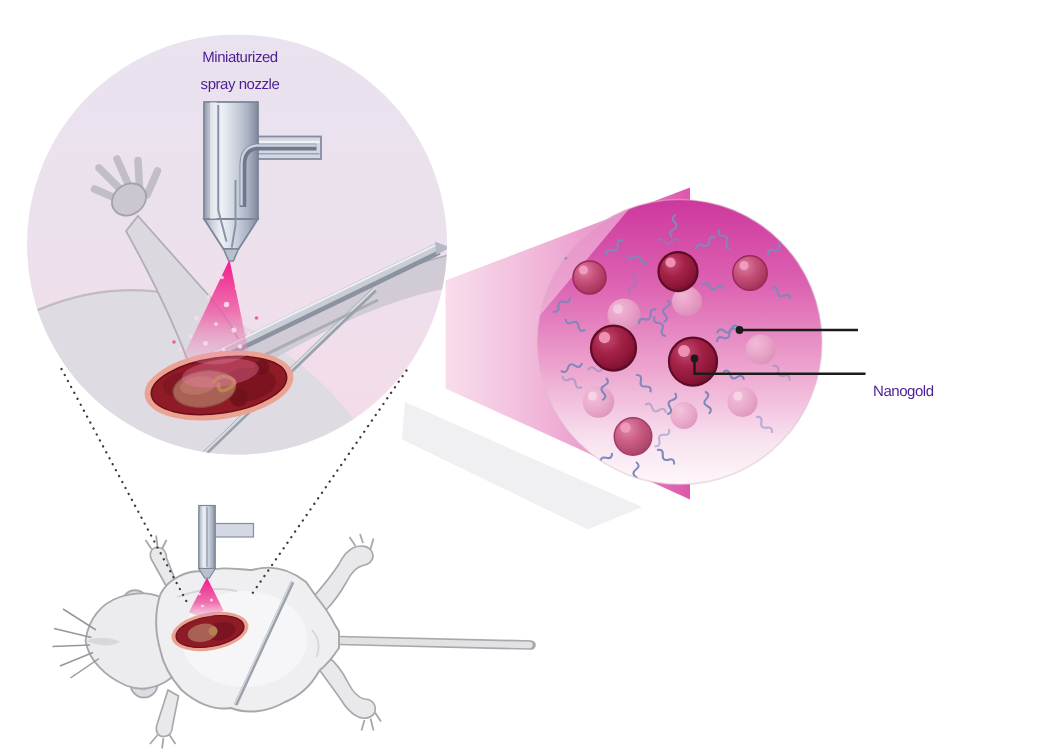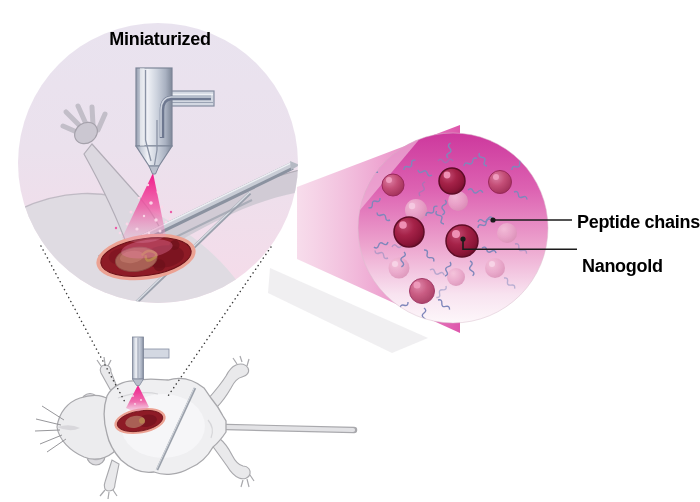--- a/index.html
+++ b/index.html
@@ -1,19 +1,19 @@
 <!DOCTYPE html>
 <html><head>
 <meta charset="utf-8">
 <style>
   html,body{margin:0;padding:0;background:#ffffff;}
   body{width:700px;height:502px;position:relative;overflow:hidden;
        font-family:"Liberation Sans","DejaVu Sans",sans-serif;}
   .stage{position:absolute;inset:0;}
-  .lbl{position:absolute;color:#000000;font-weight:bold;font-size:18px;
+  .lbl{position:absolute;color:#4c1d95;font-weight:normal;font-size:10px;
        letter-spacing:-0.3px;white-space:nowrap;}
   .title{width:170px;text-align:center;line-height:18px;}
   svg{position:absolute;left:0;top:0;}
 </style>
 </head>
 <body>
 
 <div class="stage">
 <svg width="700" height="502" viewBox="0 0 700 502">
   <defs>
@@ -329,16 +329,16 @@
   </g>
 
   <g stroke="#3a3a3a" stroke-width="1.5" stroke-linecap="round" stroke-dasharray="0.1 4.4" fill="none">
     <path d="M 41,246 L 126,404"></path>
     <path d="M 271,247 L 168,396"></path>
   </g>
 </svg>
 
 <div class="lbl title" style="left:75px;top:30px;">
   <div>Miniaturized</div>
+  <div>spray nozzle</div>
 </div>
-<div class="lbl" style="left:577px;top:212px;">Peptide chains</div>
 <div class="lbl" style="left:582px;top:256px;">Nanogold</div>
 </div>
 
 </body></html>

